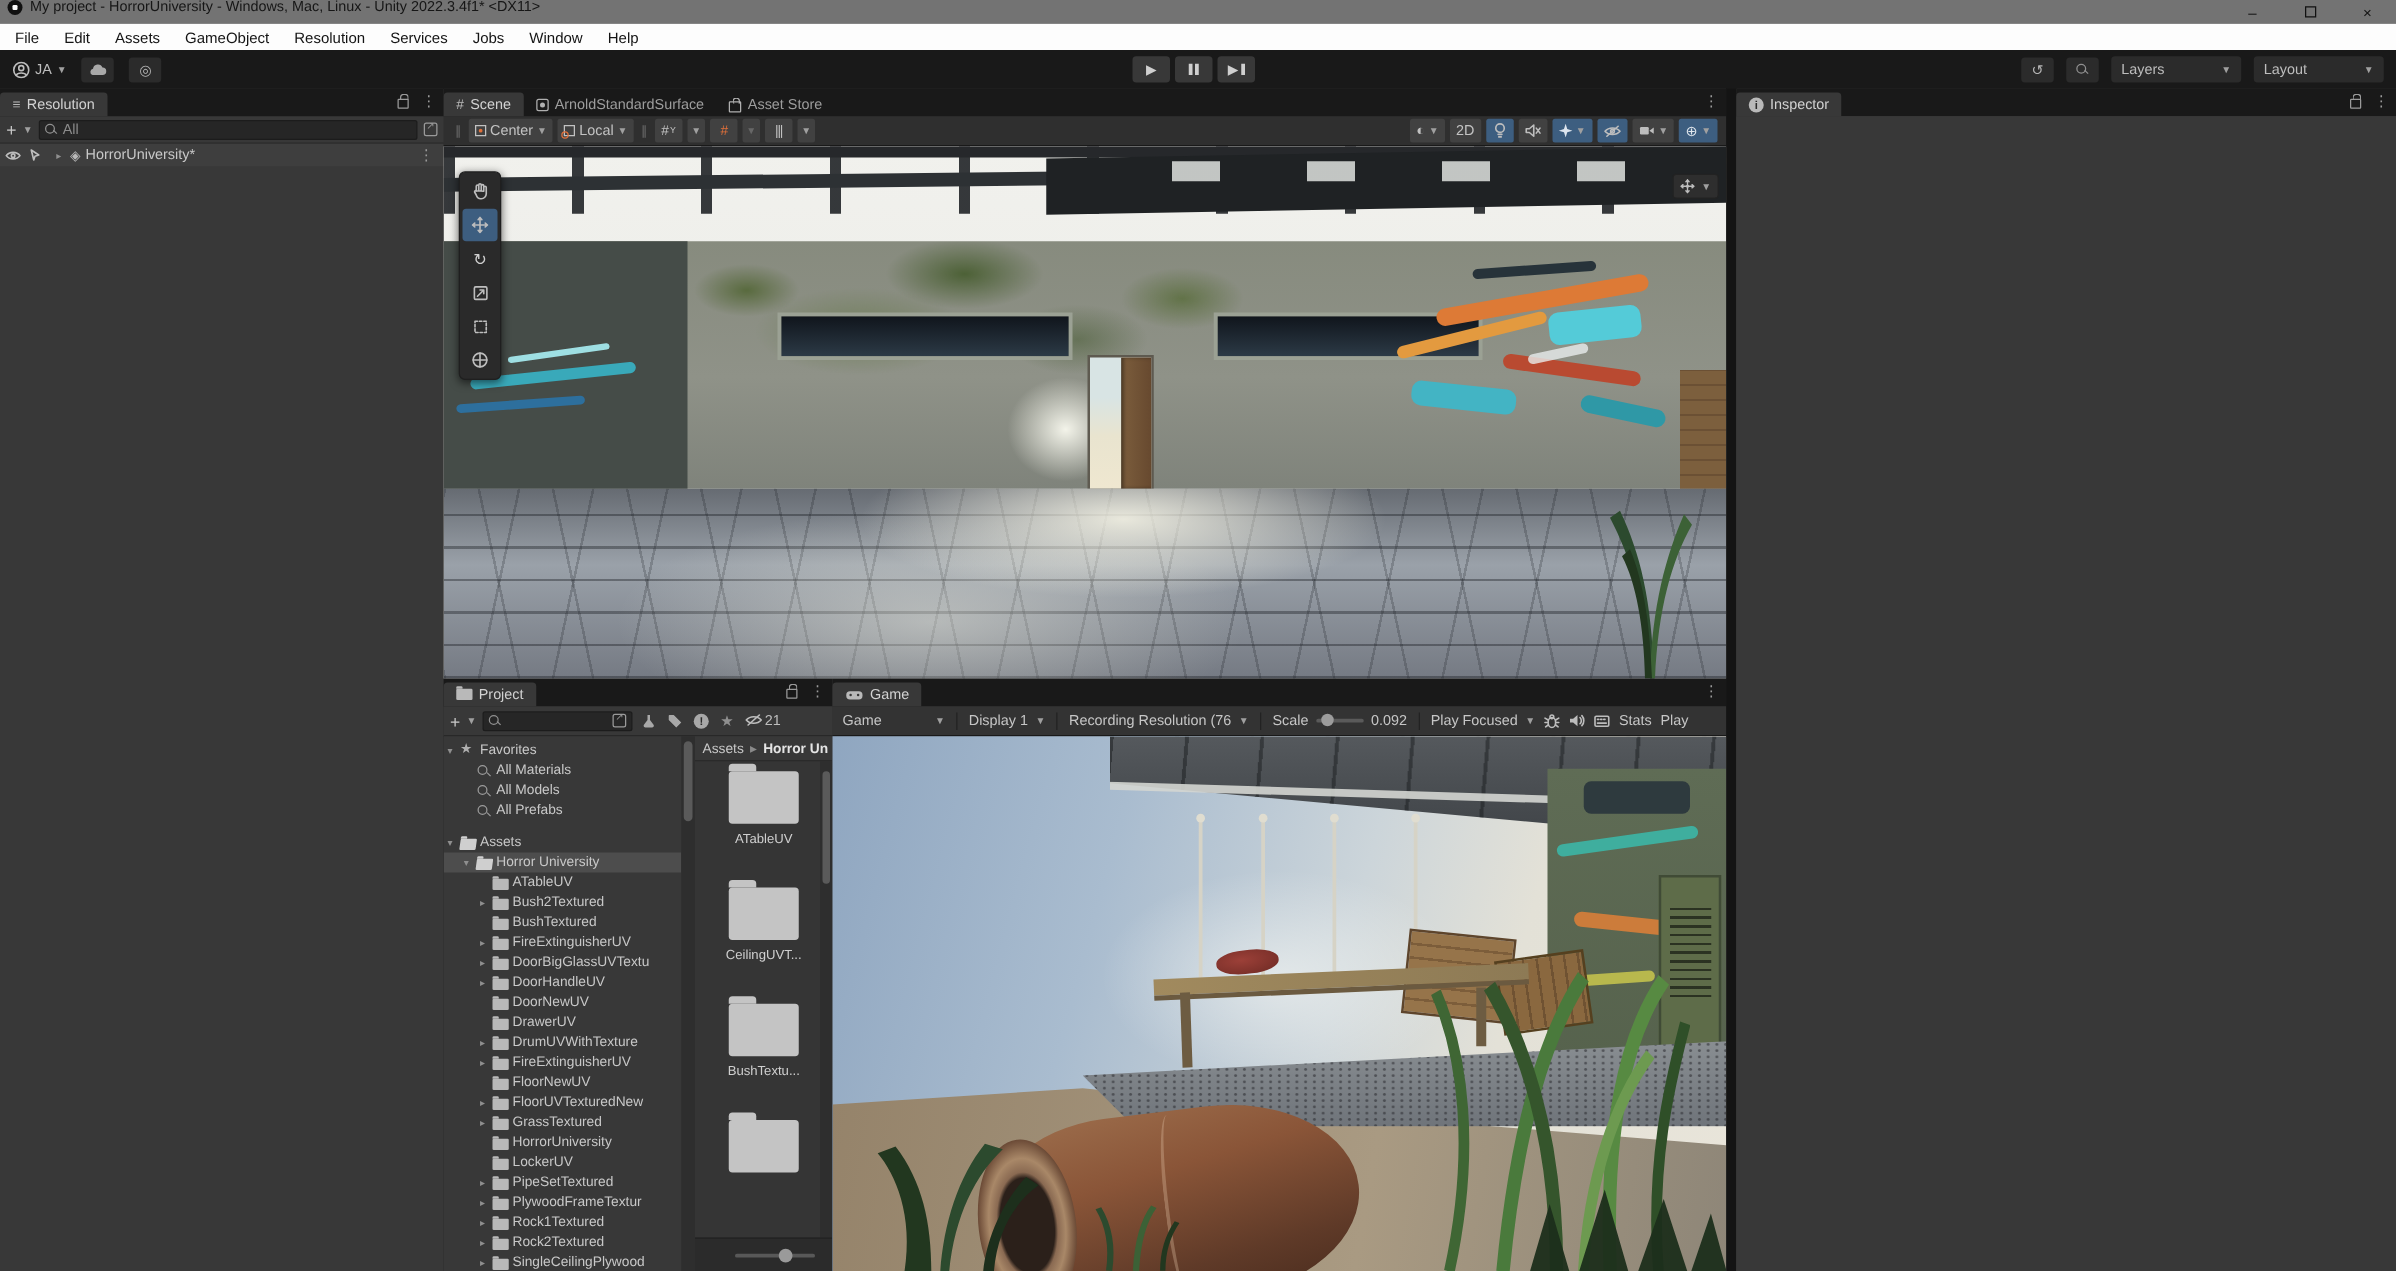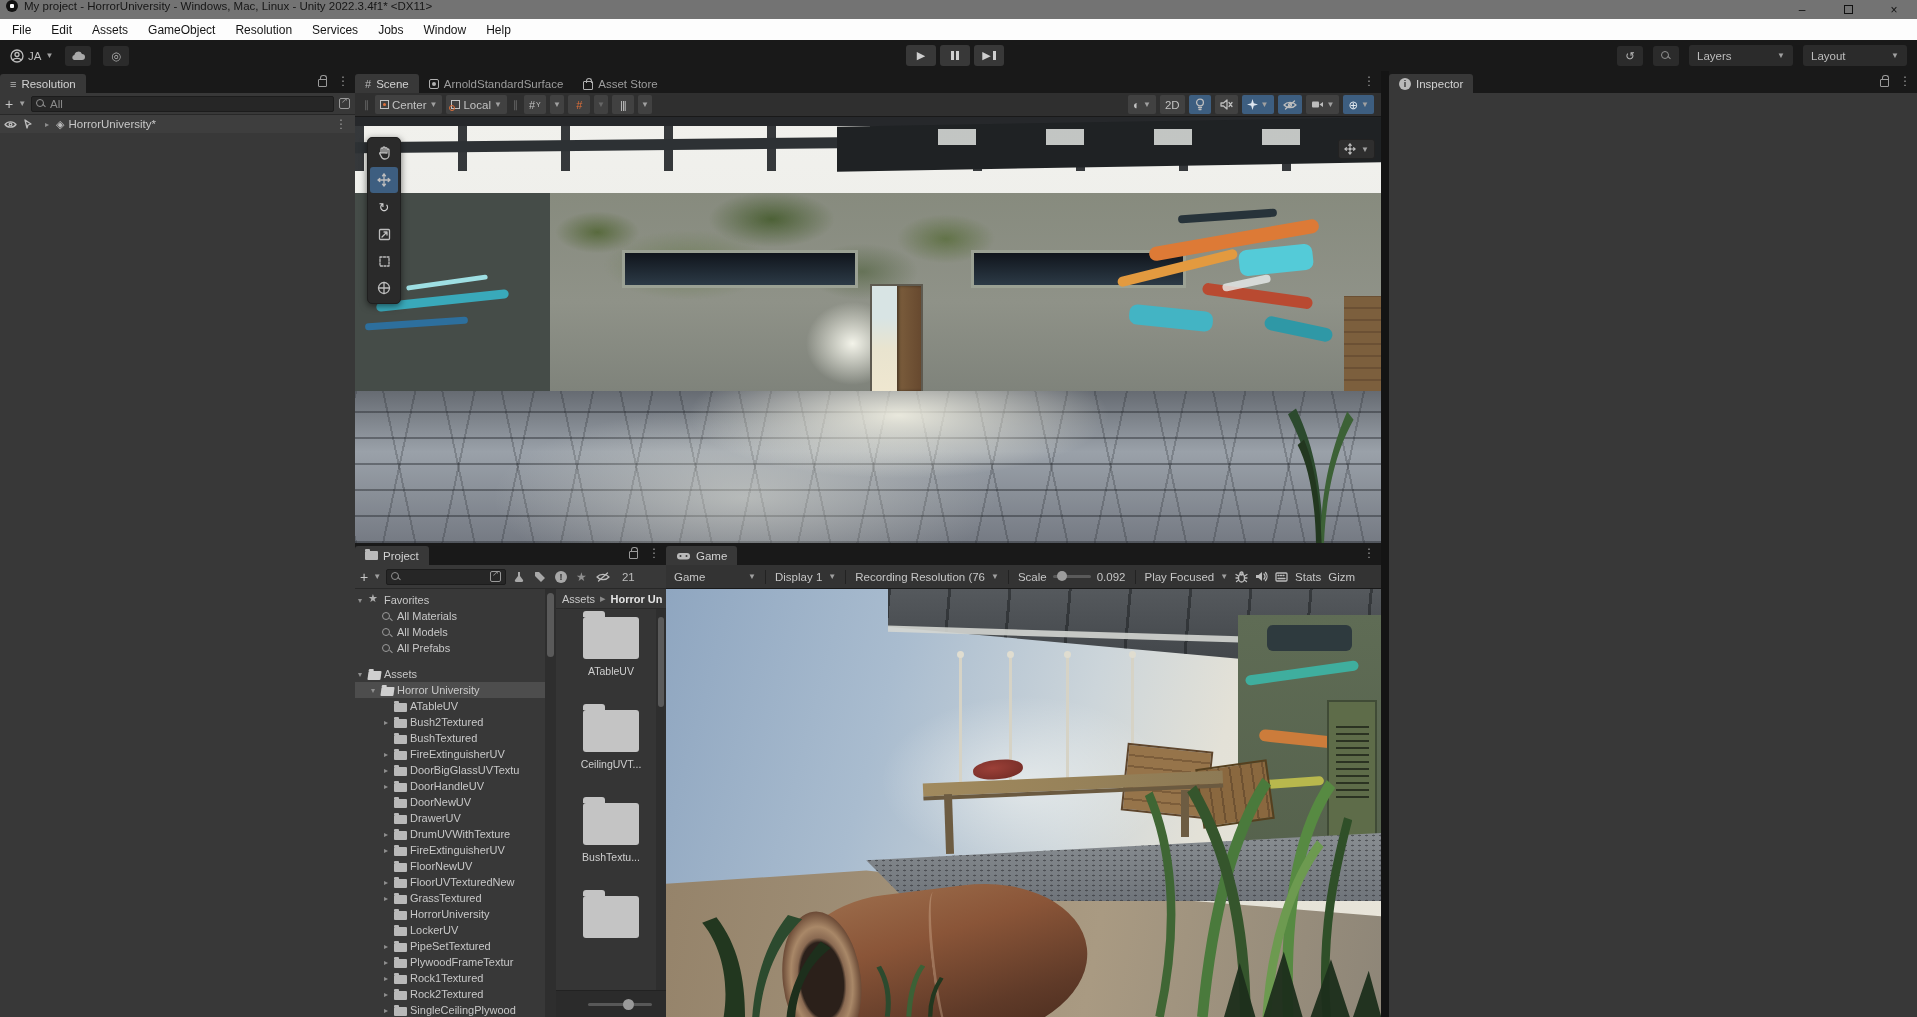--- a/index.html
+++ b/index.html
@@ -125,21 +125,21 @@
   .tools{position:absolute;left:12px;top:20px;width:34px;background:#2a2a2a;border:1px solid #1f1f1f;border-radius:5px;
          box-shadow:0 2px 7px rgba(0,0,0,.55);padding:2px;display:flex;flex-direction:column;gap:1px}
   .tool{height:26px;border-radius:3px;display:flex;align-items:center;justify-content:center;color:#cfcfcf;font-size:13px}
   .tool.on{background:#3d5e80}
   .orient{position:absolute;right:6px;top:22px;height:20px;background:#2e2e2e;border:1px solid #222;border-radius:3px;
           display:flex;align-items:center;gap:5px;padding:0 5px;color:#c6c6c6}
 
   
   .p-toolbar{height:24px;background:#383838;border-bottom:1px solid #282828;display:flex;align-items:center;padding:0 5px;gap:5px}
   .p-icons{display:flex;gap:9px;align-items:center;color:#a8a8a8;margin-left:2px}
-  .badge-eye{display:flex;align-items:center;gap:12px;color:#bdbdbd}
+  .badge-eye{display:flex;gap:2px;color:#bdbdbd}
   #ptree{position:absolute;left:0;top:46px;width:190px;bottom:0;overflow:hidden;padding-top:3px}
   .trow{height:16px;display:flex;align-items:center;gap:3px;white-space:nowrap;overflow:hidden;font-size:11px;padding-left:4px}
   .trow.selected{background:#4d4d4d}
   .arrow{width:10px;color:#8f8f8f;font-size:8px;flex:none;text-align:center}
   .ticon{width:13px;height:11px;flex:none;position:relative}
   .ticon.star::before{content:"★";position:absolute;left:0;top:-3px;color:#aeaeae;font-size:11px}
   .ticon.search::before{content:"";position:absolute;left:1px;top:1px;width:6px;height:6px;border:1.2px solid #9a9a9a;border-radius:50%}
   .ticon.search::after{content:"";position:absolute;left:8px;top:8px;width:4px;height:1.2px;background:#9a9a9a;transform:rotate(45deg)}
   .ticon.folder{background:#b9b9b9;height:9px;top:1px;border-radius:1px}
   .ticon.folder::before{content:"";position:absolute;top:-2px;left:0;width:5px;height:2px;background:#b9b9b9;border-radius:1px 1px 0 0}
@@ -808,21 +808,21 @@
       <span class="gdd">
         <svg class="ln" width="13" height="10" viewBox="0 0 13 10">
             <rect x="1" y="1" width="11" height="8" rx="1"></rect>
             <path d="M3 3.5 h1 M5.5 3.5 h1 M8 3.5 h1 M3 6.5 h7"></path>
           </svg>
       </span>
       <span class="gdd">
           <span>Stats</span>
         </span>
       <span class="gdd">
-          <span>Gizm</span>
+          <span>Play</span>
         </span>
     </div>
     <div id="gameview">
       <div class="gv gv-glow"></div>
       <div class="gv gv-ground"></div>
       <div class="gv gv-ceiling"></div>
       <div class="gv gv-ceiledge"></div>
       <div class="gv gv-wall">
         <div class="gw4"></div>
         <div class="gw1"></div>

